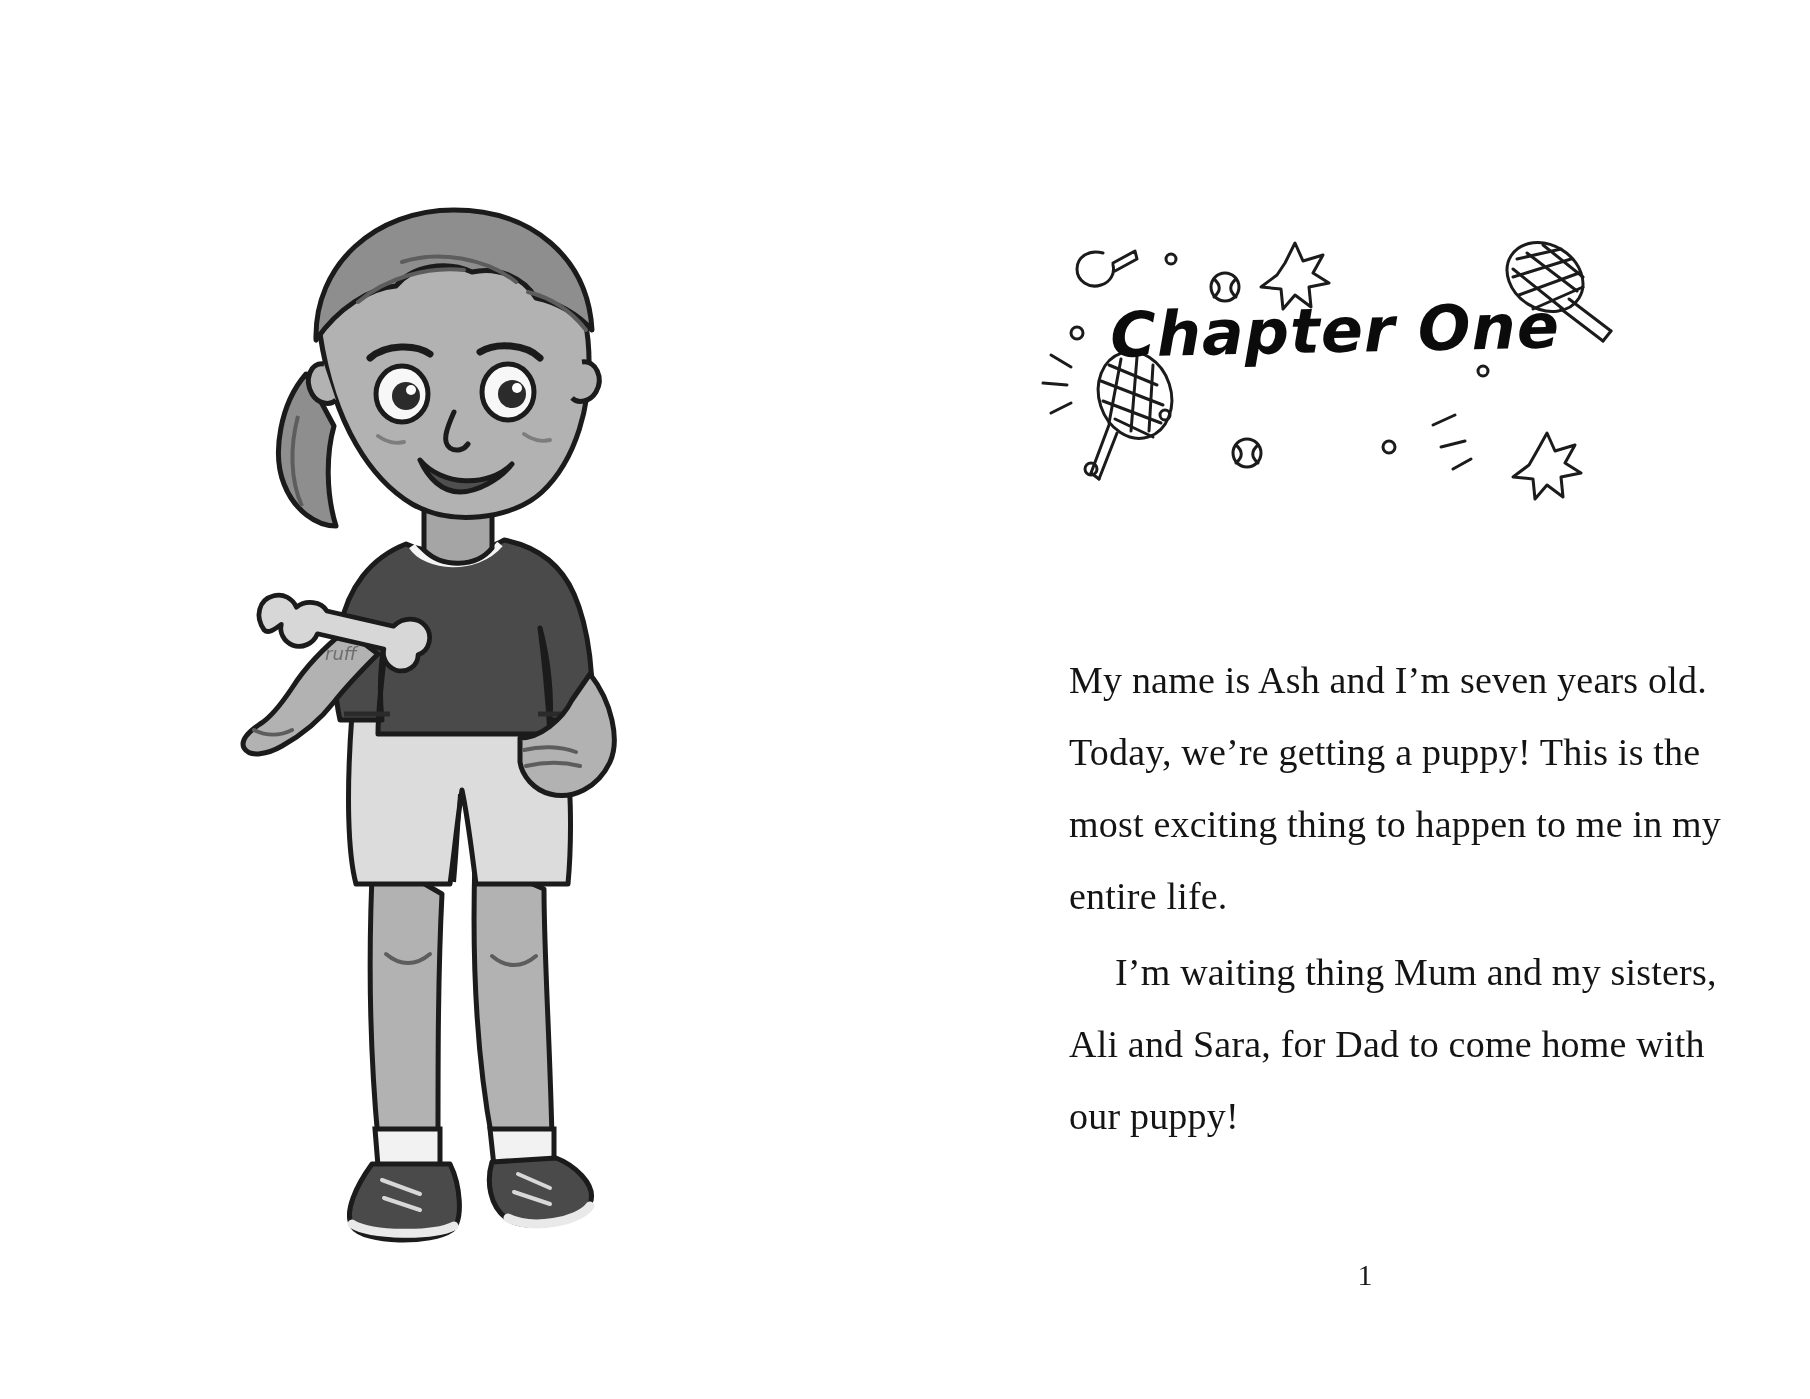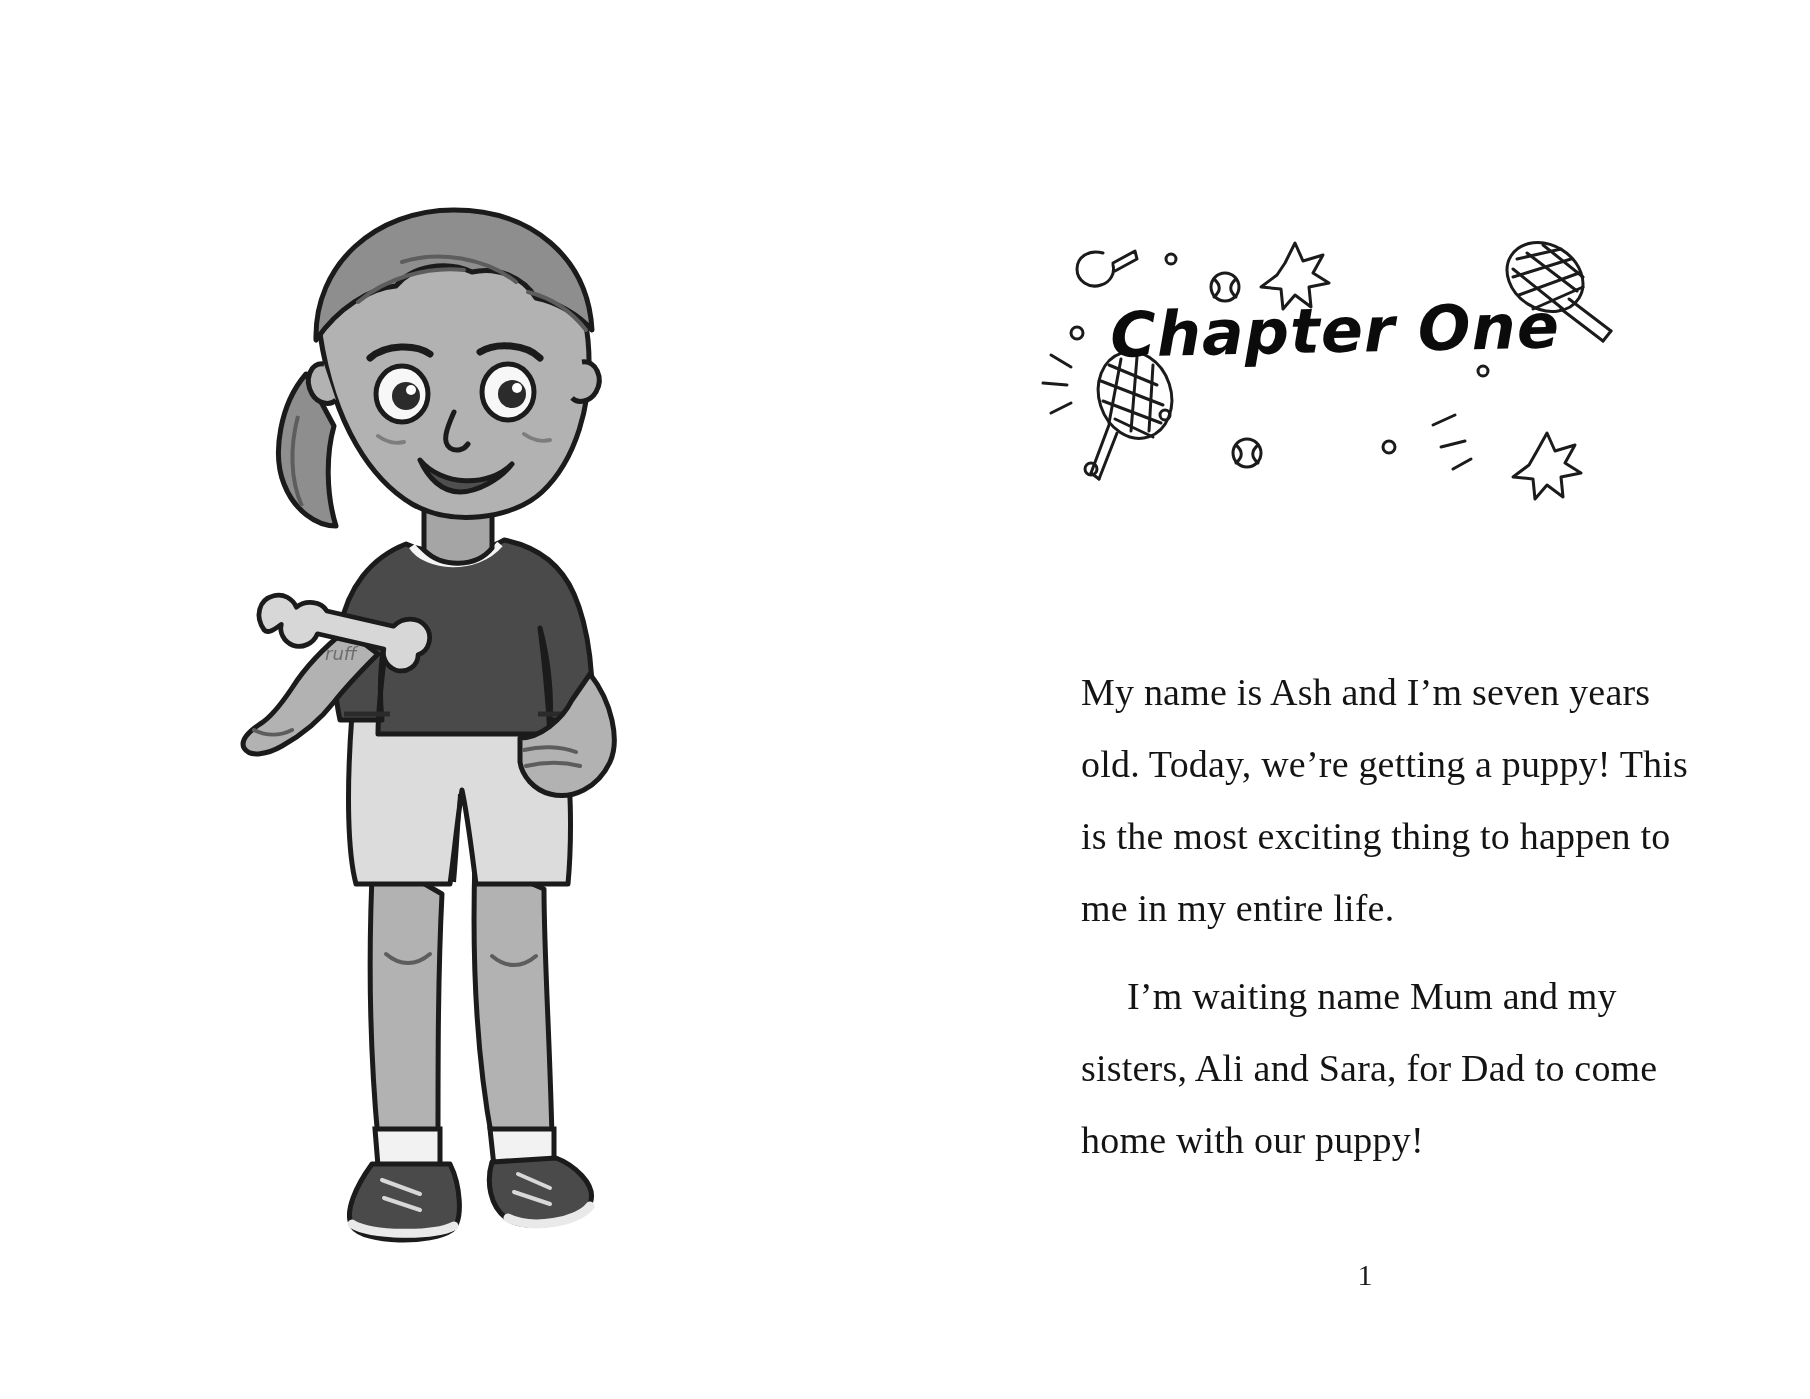--- a/index.html
+++ b/index.html
@@ -81,21 +81,21 @@
     left: 30px;
     top: 640px;
     width: 660px;
     font-family: "Liberation Serif", serif;
     font-size: 38px;
     line-height: 72px;
     color: #141414;
     letter-spacing: 0.2px;
   }
   .body-text p {
-    margin: 16px;
+    margin: 4px;
   }
   .body-text p.indent {
     text-indent: 46px;
   }
   .page-number {
     position: absolute;
     left: 0;
     top: 1258px;
     width: 660px;
     text-align: center;
@@ -243,21 +243,21 @@
             <path d="M448 200 L470 190 M456 222 L480 216 M468 244 L486 234"></path>
 
           </g>
         </svg>
       </div>
 
       <div class="chapter-title">Chapter One</div>
 
       <div class="body-text">
         <p>My name is Ash and I’m seven years old. Today, we’re getting a puppy! This is the most exciting thing to happen to me in my entire life.</p>
-        <p class="indent">I’m waiting name Mum and my sisters, Ali and Sara, for Dad to come home with our puppy!</p>
+        <p class="indent">I’m waiting thing Mum and my sisters, Ali and Sara, for Dad to come home with our puppy!</p>
       </div>
 
       <div class="page-number">1</div>
 
     </div>
   </div>
 
 </div>
 
 </body></html>

